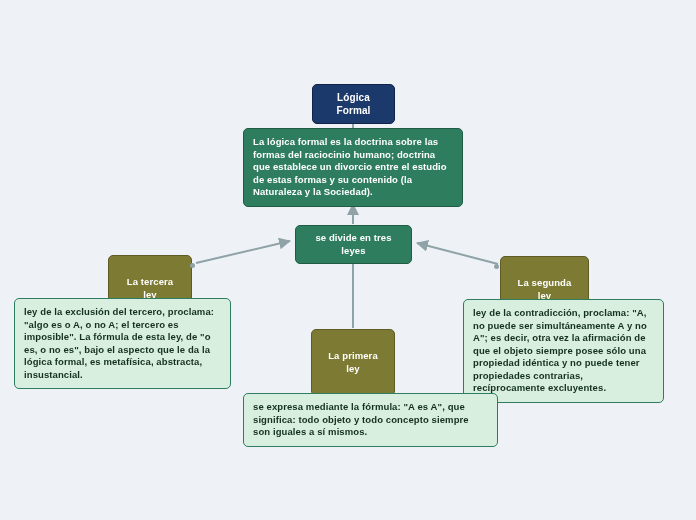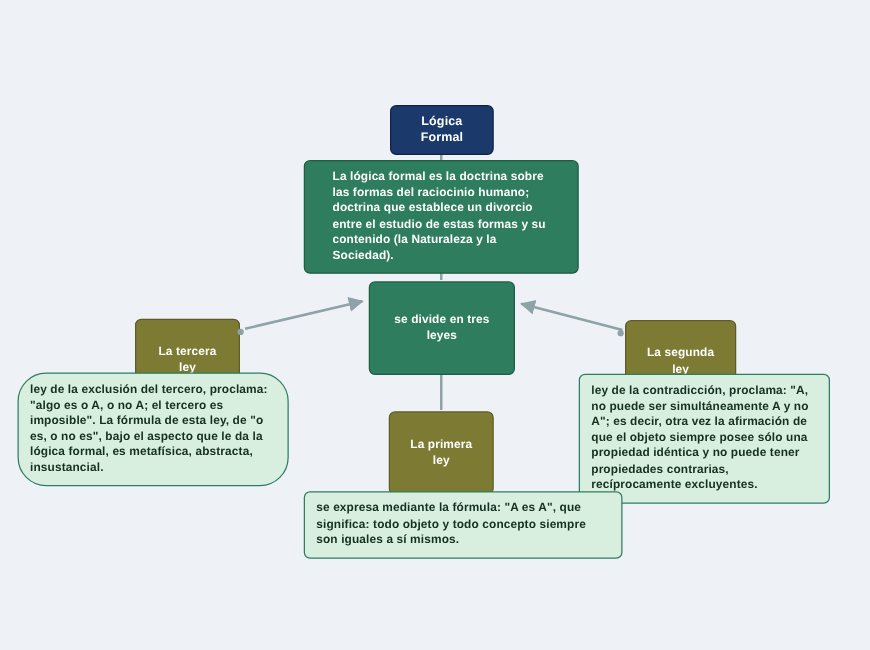--- a/index.html
+++ b/index.html
@@ -40,29 +40,29 @@
     border: 1px solid #0f2347;
     color: #ffffff;
     text-align: center;
     padding: 6px 10px;
     font-size: 10px;
   }
   .node-desc {
     background: #2e7d5f;
     border: 1px solid #1f5c45;
     color: #ffffff;
-    padding: 7px 22px;
+    padding: 7px 9px;
     text-align: left;
   }
   .node-hub {
     background: #2e7d5f;
     border: 1px solid #1f5c45;
     color: #ffffff;
     text-align: center;
-    padding: 24px 10px;
+    padding: 6px 10px;
     font-size: 9.5px;
   }
   .node-law {
     background: #7d7a33;
     border: 1px solid #5e5c24;
     color: #ffffff;
     text-align: center;
     padding: 20px 10px;
     font-size: 9.5px;
   }
@@ -129,21 +129,21 @@
 
   <div class="node node-law" style="left:500px; top:256px; width:89px;">
     <span>La segunda ley</span>
   </div>
   <div class="endpoint-dot" style="left:494px; top:264px;"></div>
 
   <div class="node node-law" style="left:311px; top:329px; width:84px;">
     <span>La primera ley</span>
   </div>
 
-  <div class="node node-leaf" style="left:14px; top:298px; width:217px;border-radius:23px;">
+  <div class="node node-leaf" style="left:14px; top:298px; width:217px;">
     <span>ley de la exclusión del tercero, proclama: "algo es o A, o no A; el tercero es imposible". La fórmula de esta ley, de "o es, o no es", bajo el aspecto que le da la lógica formal, es metafísica, abstracta, insustancial.</span>
   </div>
 
   <div class="node node-leaf" style="left:463px; top:299px; width:201px;">
     <span>ley de la contradicción, proclama: "A, no puede ser simultáneamente A y no A"; es decir, otra vez la afirmación de que el objeto siempre posee sólo una propiedad idéntica y no puede tener propiedades contrarias, recíprocamente excluyentes.</span>
   </div>
 
   <div class="node node-leaf" style="left:243px; top:393px; width:255px;">
     <span>se expresa mediante la fórmula: "A es A", que significa: todo objeto y todo concepto siempre son iguales a sí mismos.</span>
   </div>

